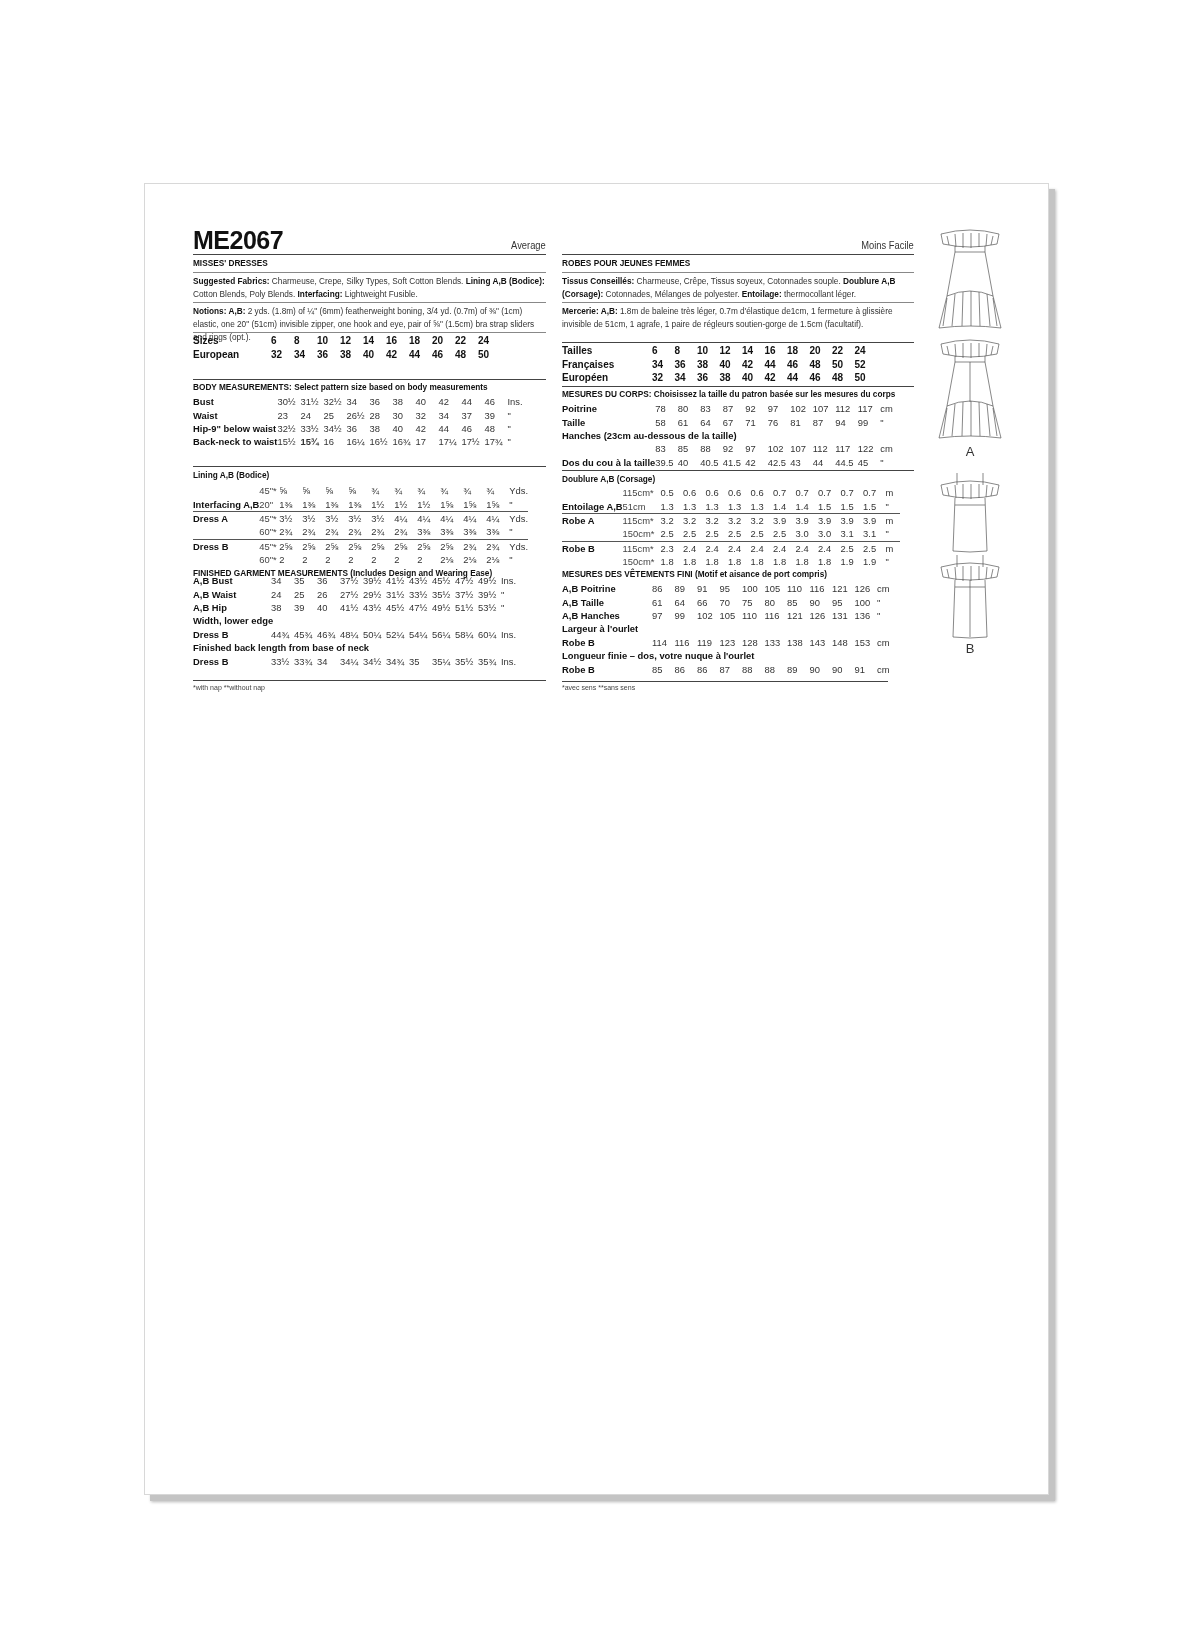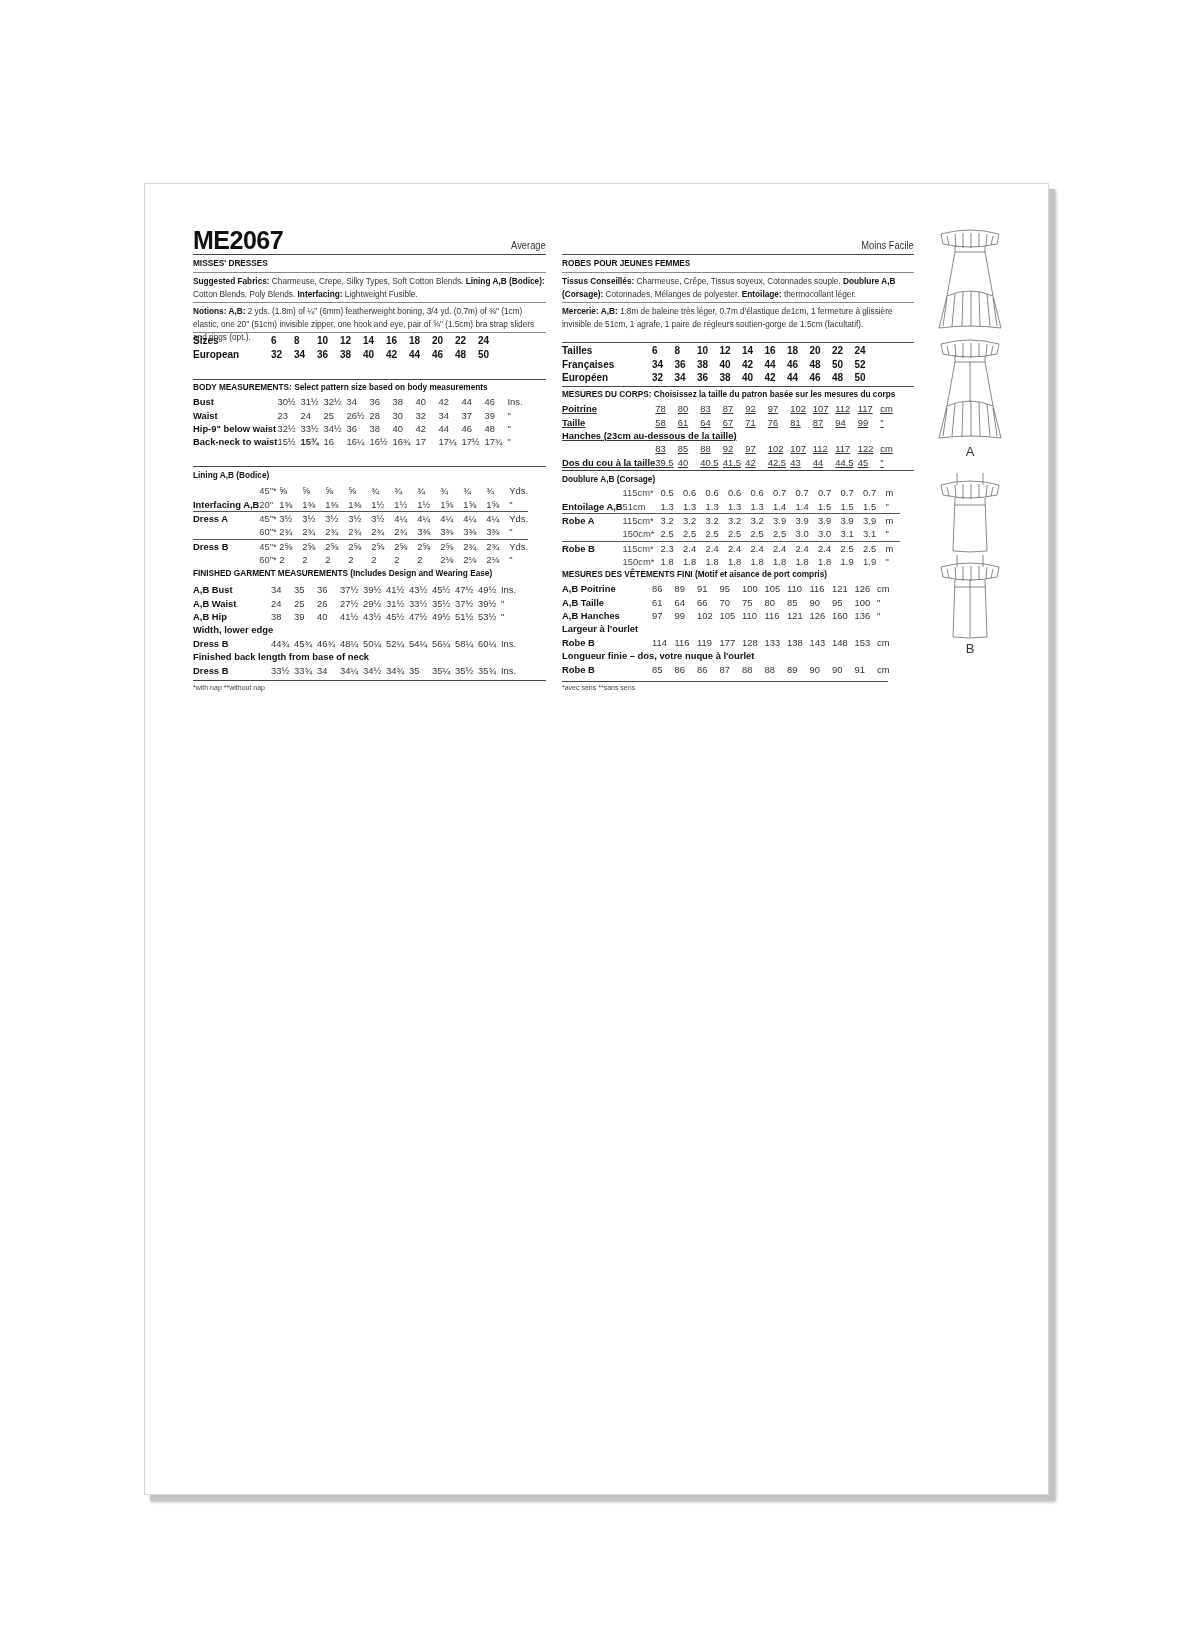--- a/index.html
+++ b/index.html
@@ -248,21 +248,21 @@
             <td style="width: 23px;">2</td>
             <td style="width: 23px;">2</td>
             <td style="width: 23px;">2⅛</td>
             <td style="width: 23px;">2⅛</td>
             <td style="width: 23px;">2⅛</td>
             <td style="width: 14px;">"</td>
           </tr>
         </tbody>
       </table>
     <div class="section-title" style="top:383px;">FINISHED GARMENT MEASUREMENTS (Includes Design and Wearing Ease)</div>
-    <table class="grid" style="top: 399px;">
+    <table class="grid" style="top: 390px;">
         <tbody>
           <tr>
             <td class="lbl" style="width: 78px;">A,B Bust</td>
             <td style="width: 23px;">34</td>
             <td style="width: 23px;">35</td>
             <td style="width: 23px;">36</td>
             <td style="width: 23px;">37½</td>
             <td style="width: 23px;">39½</td>
             <td style="width: 23px;">41½</td>
             <td style="width: 23px;">43½</td>
@@ -390,21 +390,21 @@
             <td style="width: 22.5px;">42</td>
             <td style="width: 22.5px;">44</td>
             <td style="width: 22.5px;">46</td>
             <td style="width: 22.5px;">48</td>
             <td style="width: 22.5px;">50</td>
           </tr>
         </tbody>
       </table>
     <div class="rule" style="top:202px;"></div>
     <div class="section-title" style="top:204px;">MESURES DU CORPS: Choisissez la taille du patron basée sur les mesures du corps</div>
-    <table class="grid" style="top: 218px; text-decoration: underline;">
+    <table class="grid" style="top: 218px;">
         <tbody>
           <tr>
             <td class="lbl" style="width: 90px;">Poitrine</td>
             <td style="width: 22.5px;">78</td>
             <td style="width: 22.5px;">80</td>
             <td style="width: 22.5px;">83</td>
             <td style="width: 22.5px;">87</td>
             <td style="width: 22.5px;">92</td>
             <td style="width: 22.5px;">97</td>
             <td style="width: 22.5px;">102</td>
@@ -590,33 +590,33 @@
           <tr>
             <td class="lbl" style="width: 90px;">A,B Hanches</td>
             <td style="width: 22.5px;">97</td>
             <td style="width: 22.5px;">99</td>
             <td style="width: 22.5px;">102</td>
             <td style="width: 22.5px;">105</td>
             <td style="width: 22.5px;">110</td>
             <td style="width: 22.5px;">116</td>
             <td style="width: 22.5px;">121</td>
             <td style="width: 22.5px;">126</td>
-            <td style="width: 22.5px;">160</td>
+            <td style="width: 22.5px;">131</td>
             <td style="width: 22.5px;">136</td>
             <td style="width: 14px;">"</td>
           </tr>
           <tr>
             <td class="lbl" colspan="13" style="width: 90px;">Largeur à l'ourlet</td>
           </tr>
           <tr>
             <td class="lbl" style="width: 90px;">Robe B</td>
             <td style="width: 22.5px;">114</td>
             <td style="width: 22.5px;">116</td>
             <td style="width: 22.5px;">119</td>
-            <td style="width: 22.5px;">177</td>
+            <td style="width: 22.5px;">123</td>
             <td style="width: 22.5px;">128</td>
             <td style="width: 22.5px;">133</td>
             <td style="width: 22.5px;">138</td>
             <td style="width: 22.5px;">143</td>
             <td style="width: 22.5px;">148</td>
             <td style="width: 22.5px;">153</td>
             <td style="width: 14px;">cm</td>
           </tr>
           <tr>
             <td class="lbl" colspan="13" style="width: 90px;">Longueur finie – dos, votre nuque à l'ourlet</td>

